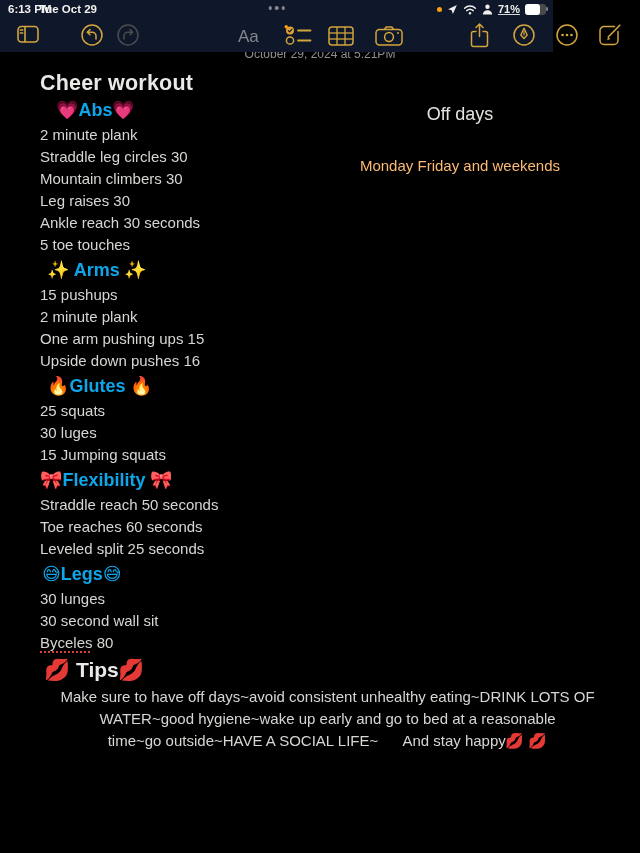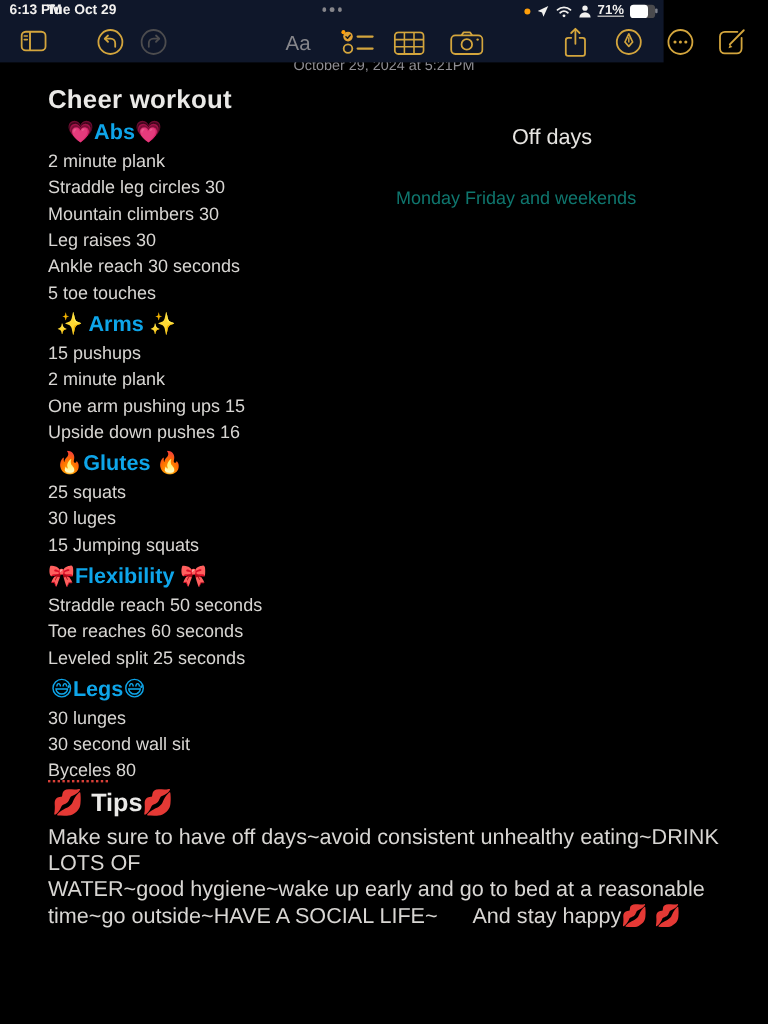--- a/index.html
+++ b/index.html
@@ -26,25 +26,25 @@
   .tb-aa{font-size:17px;color:#86868b;font-weight:500;line-height:1;font-family:"Liberation Sans",sans-serif;}
   
   .date-line{position:absolute;top:47px;left:0;width:640px;text-align:center;
     font-size:12px;color:#8f8e94;z-index:1;}
   .note{position:absolute;top:70px;left:40px;width:575px;z-index:2;}
   .note-title{font-size:21.5px;font-weight:700;color:#eae9e7;line-height:26px;letter-spacing:.2px;}
   .sec-h{font-size:18px;font-weight:700;color:#0ea5e9;line-height:28px;}
   .item{font-size:15px;line-height:22px;color:#d8d6d3;}
   .sp-err{text-decoration:underline dotted 2px #d84038;text-underline-offset:3px;}
   .tips-h{font-size:21px;font-weight:700;color:#eae9e7;line-height:32px;}
-  .tips-body{font-size:18px;line-height:22px;color:#d8d6d3;white-space:pre-wrap;width:575px;}
+  .tips-body{font-size:15px;line-height:22px;color:#d8d6d3;white-space:pre-wrap;width:575px;text-align:center;}
   .offdays-h{position:absolute;top:100px;left:340px;width:240px;text-align:center;
     font-size:18px;font-weight:400;color:#e6e4e1;line-height:28px;z-index:2;}
-  .offdays-t{position:absolute;top:155px;left:330px;width:260px;text-align:left;
-    font-size:15px;color:#0f766e;line-height:22px;z-index:2;}
+  .offdays-t{position:absolute;top:155px;left:330px;width:260px;text-align:center;
+    font-size:15px;color:#fdba74;line-height:22px;z-index:2;}
   svg{display:block;}
 </style>
 </head>
 <body>
 
 <div class="header">
   <span class="sb-time">6:13 PM</span>
   <span class="sb-date">Tue Oct 29</span>
 
   <div class="sb-dots">

